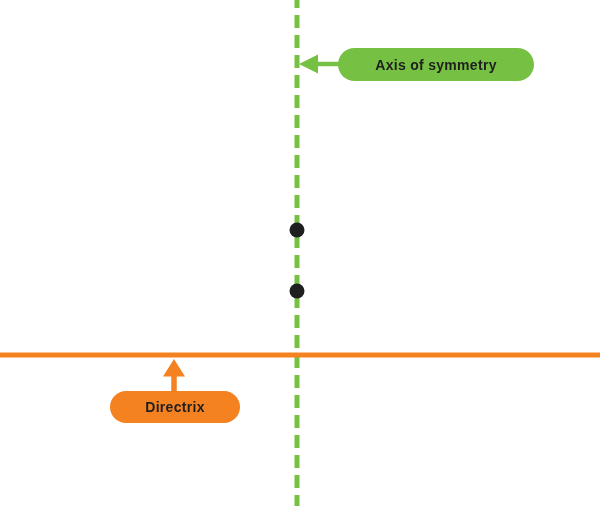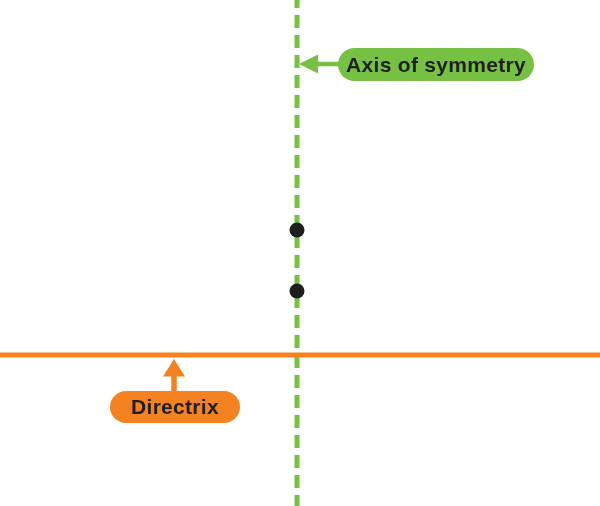--- a/index.html
+++ b/index.html
@@ -33,21 +33,21 @@
   .green-fill   { fill: var(--green); }
   .orange-stroke { stroke: var(--orange); }
   .orange-fill   { fill: var(--orange); }
   .point-dot { fill: var(--ink); }
   .pill {
     position: absolute;
     display: flex;
     align-items: center;
     justify-content: center;
     font-weight: 700;
-    font-size: 21px;
+    font-size: 14px;
     letter-spacing: 0.3px;
     color: var(--ink);
     border-radius: 17px;
     white-space: nowrap;
   }
   .pill-green {
     left: 338px;
     top: 48px;
     width: 196px;
     height: 33px;

